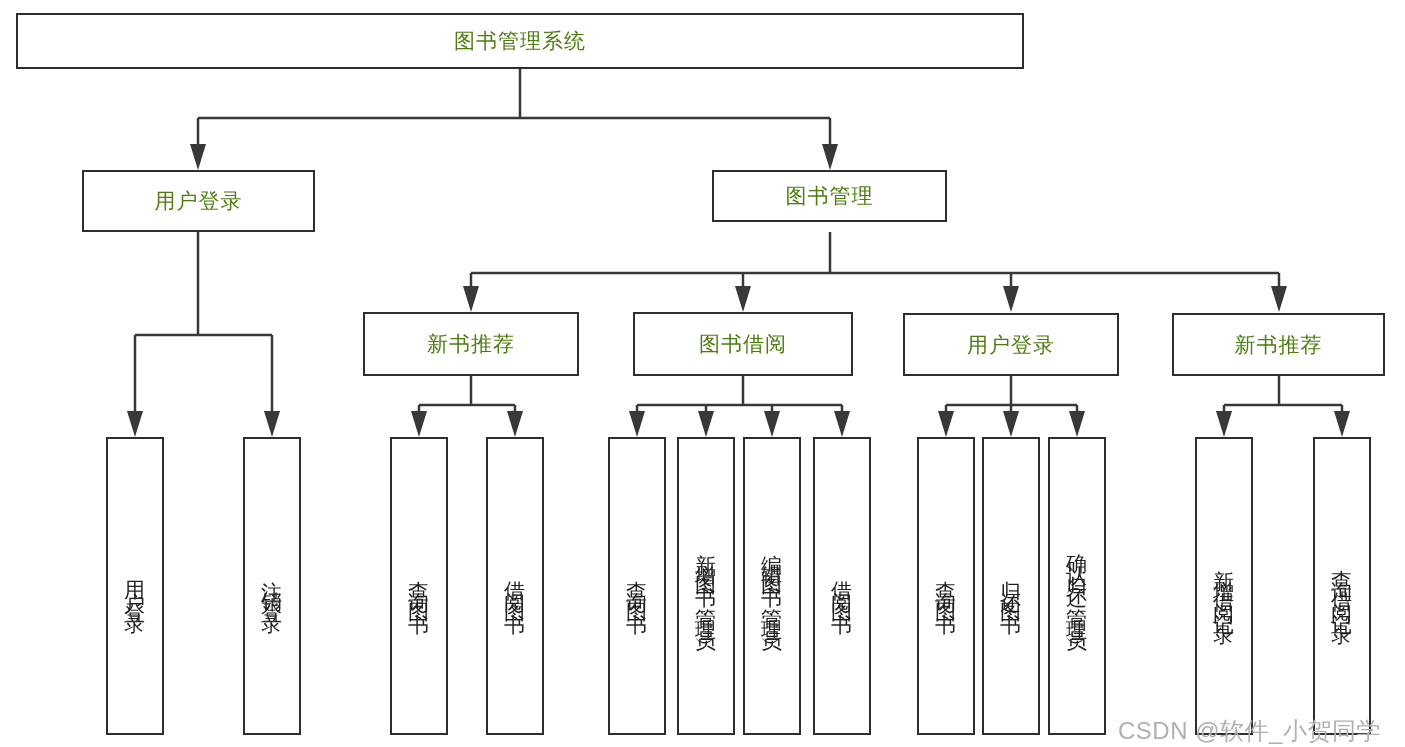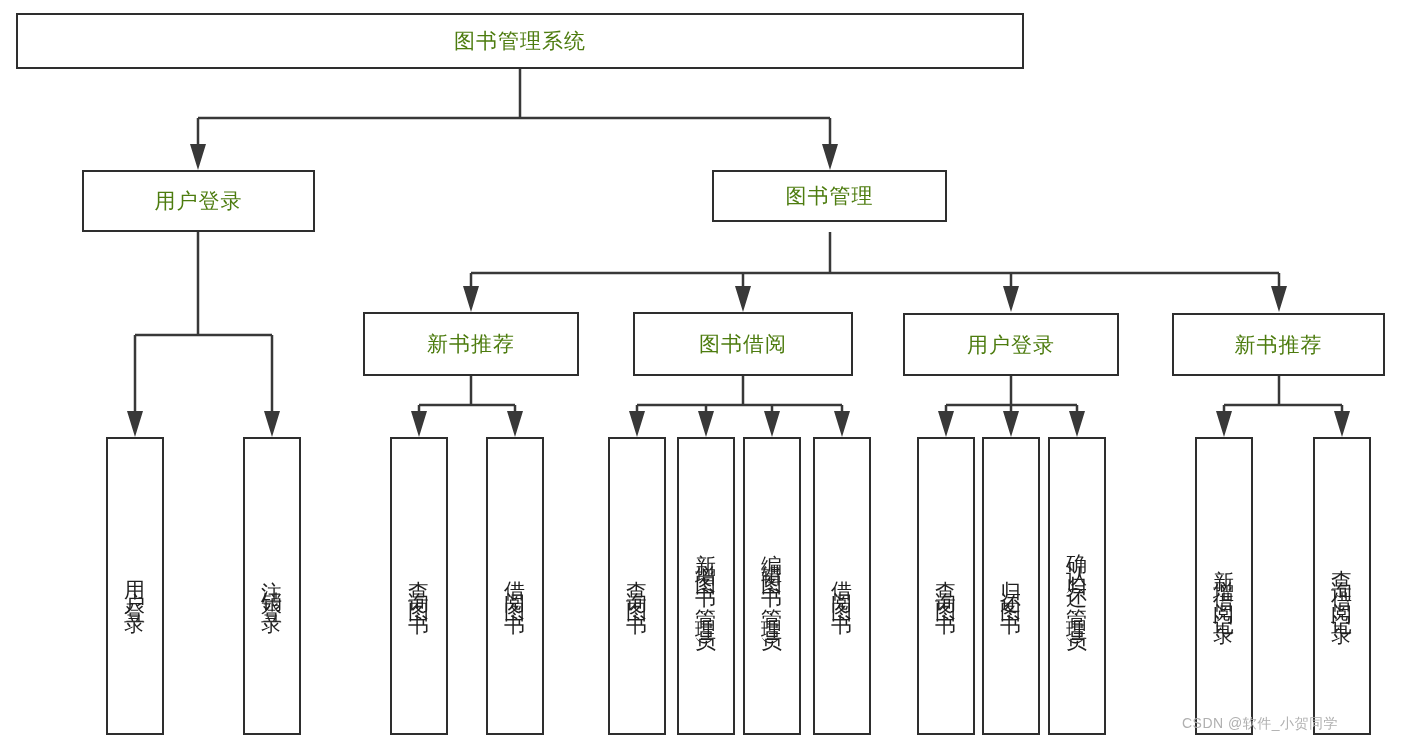--- a/index.html
+++ b/index.html
@@ -46,23 +46,23 @@
     writing-mode: vertical-rl;
     text-orientation: mixed;
     font-size: 21px;
     letter-spacing: 11px;
     line-height: 1;
     color: #1f1f1f;
     white-space: nowrap;
   }
   .watermark {
     position: absolute;
-    left: 1182px;
+    left: 1118px;
     top: 715px;
-    font-size: 14px;
+    font-size: 24px;
     color: #b0b0b0;
     letter-spacing: 0.5px;
     z-index: 3;
     white-space: nowrap;
   }
 </style>
 </head>
 <body>
 
 <div id="stage">

